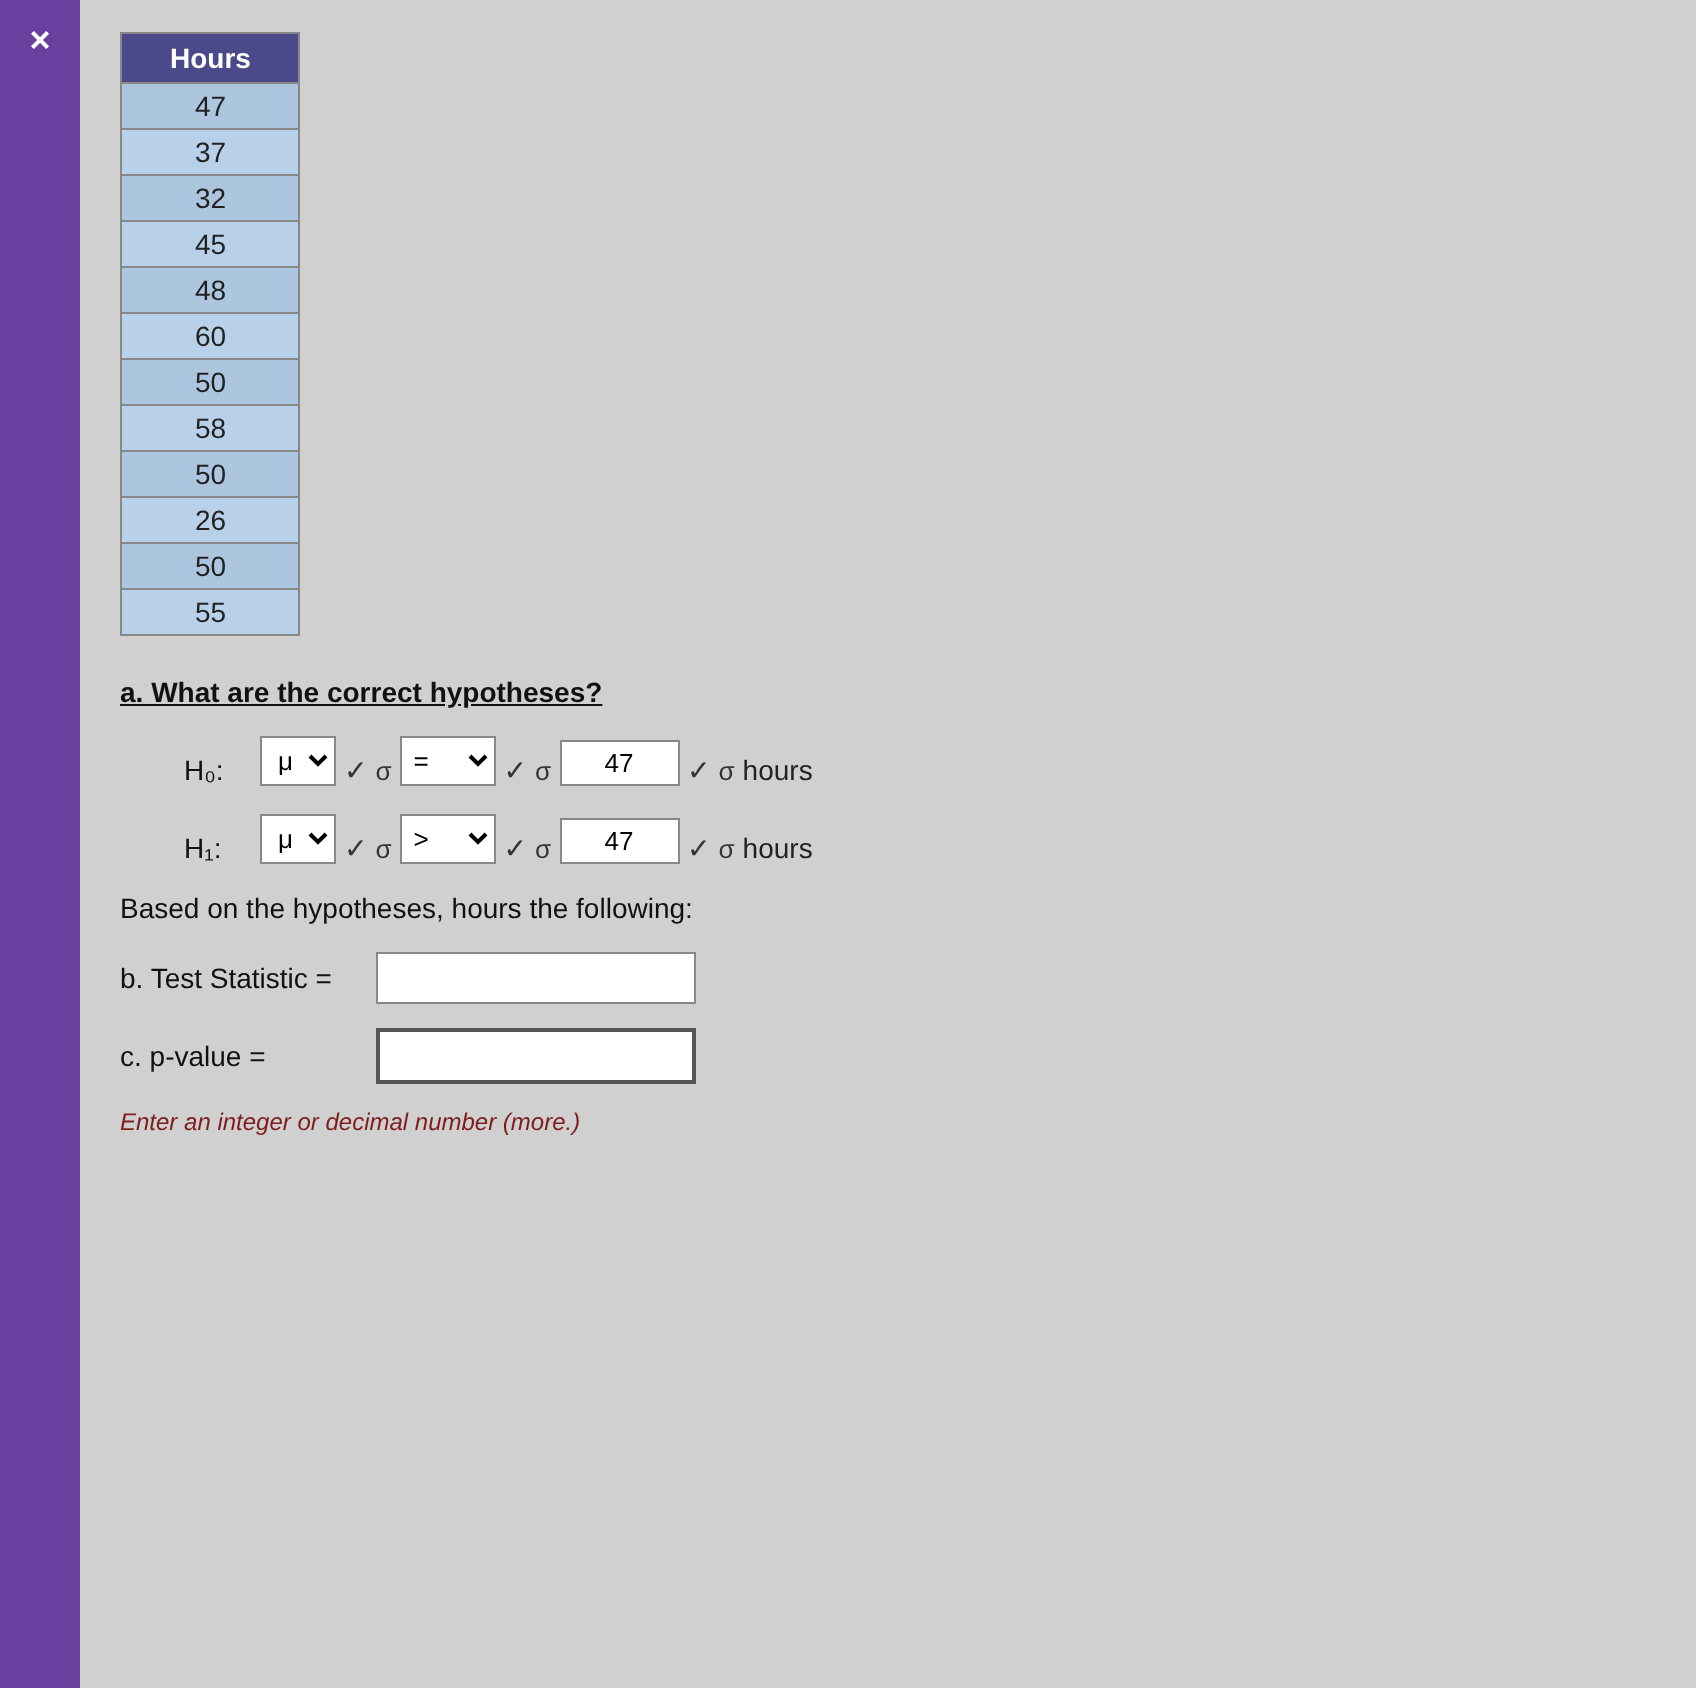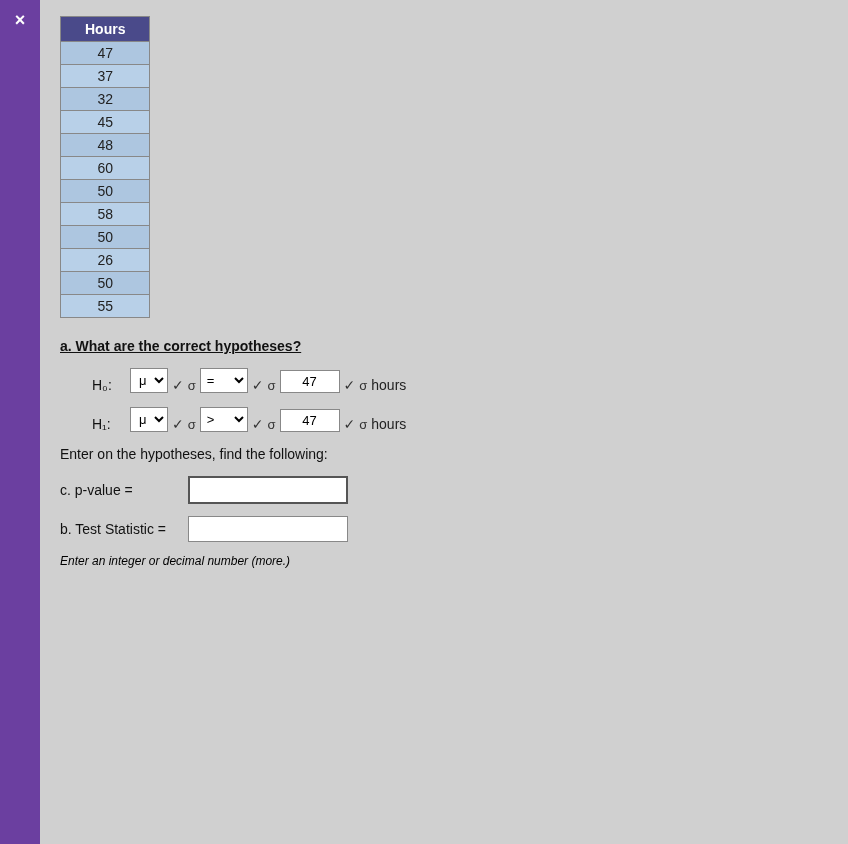--- a/index.html
+++ b/index.html
@@ -160,21 +160,21 @@
     .answer-input-active {
       width: 160px;
       padding: 4px 6px;
       border: 2px solid #555;
       background: white;
       font-size: 14px;
     }
 
     .hint-text {
       font-size: 12px;
-      color: #000000;
+      color: #7f1d1d;
       font-style: italic;
       margin-top: 2px;
       margin-left: 0;
     }
 
     .checkmark {
       color: #333;
       font-size: 14px;
     }
   </style>
@@ -272,27 +272,27 @@
         <option>≠</option>
       </select>
       <span class="checkmark">✓</span>
       <span class="sigma-text">σ</span>
       <input class="value-input" type="text" value="47" style="">
       <span class="checkmark">✓</span>
       <span class="sigma-text">σ</span>
       <span class="units-text">hours</span>
     </div>
 
-    <div class="based-on-text">Enter on the hypotheses, find the following:</div>
+    <div class="based-on-text">Based on the hypotheses, hours the following:</div>
+
+    <div class="answer-row">
+      <span class="answer-label">b. Test Statistic =</span>
+      <input class="answer-input" type="text" value="" style="">
+    </div>
 
     <div class="answer-row">
       <span class="answer-label">c. p-value =</span>
       <input class="answer-input-active" type="text" value="" style="">
     </div>
-
-    <div class="answer-row">
-      <span class="answer-label">b. Test Statistic =</span>
-      <input class="answer-input" type="text" value="" style="">
-    </div>
     <div class="hint-text">Enter an integer or decimal number (more.)</div>
 
   </div>
 </div>
 
 </body></html>

